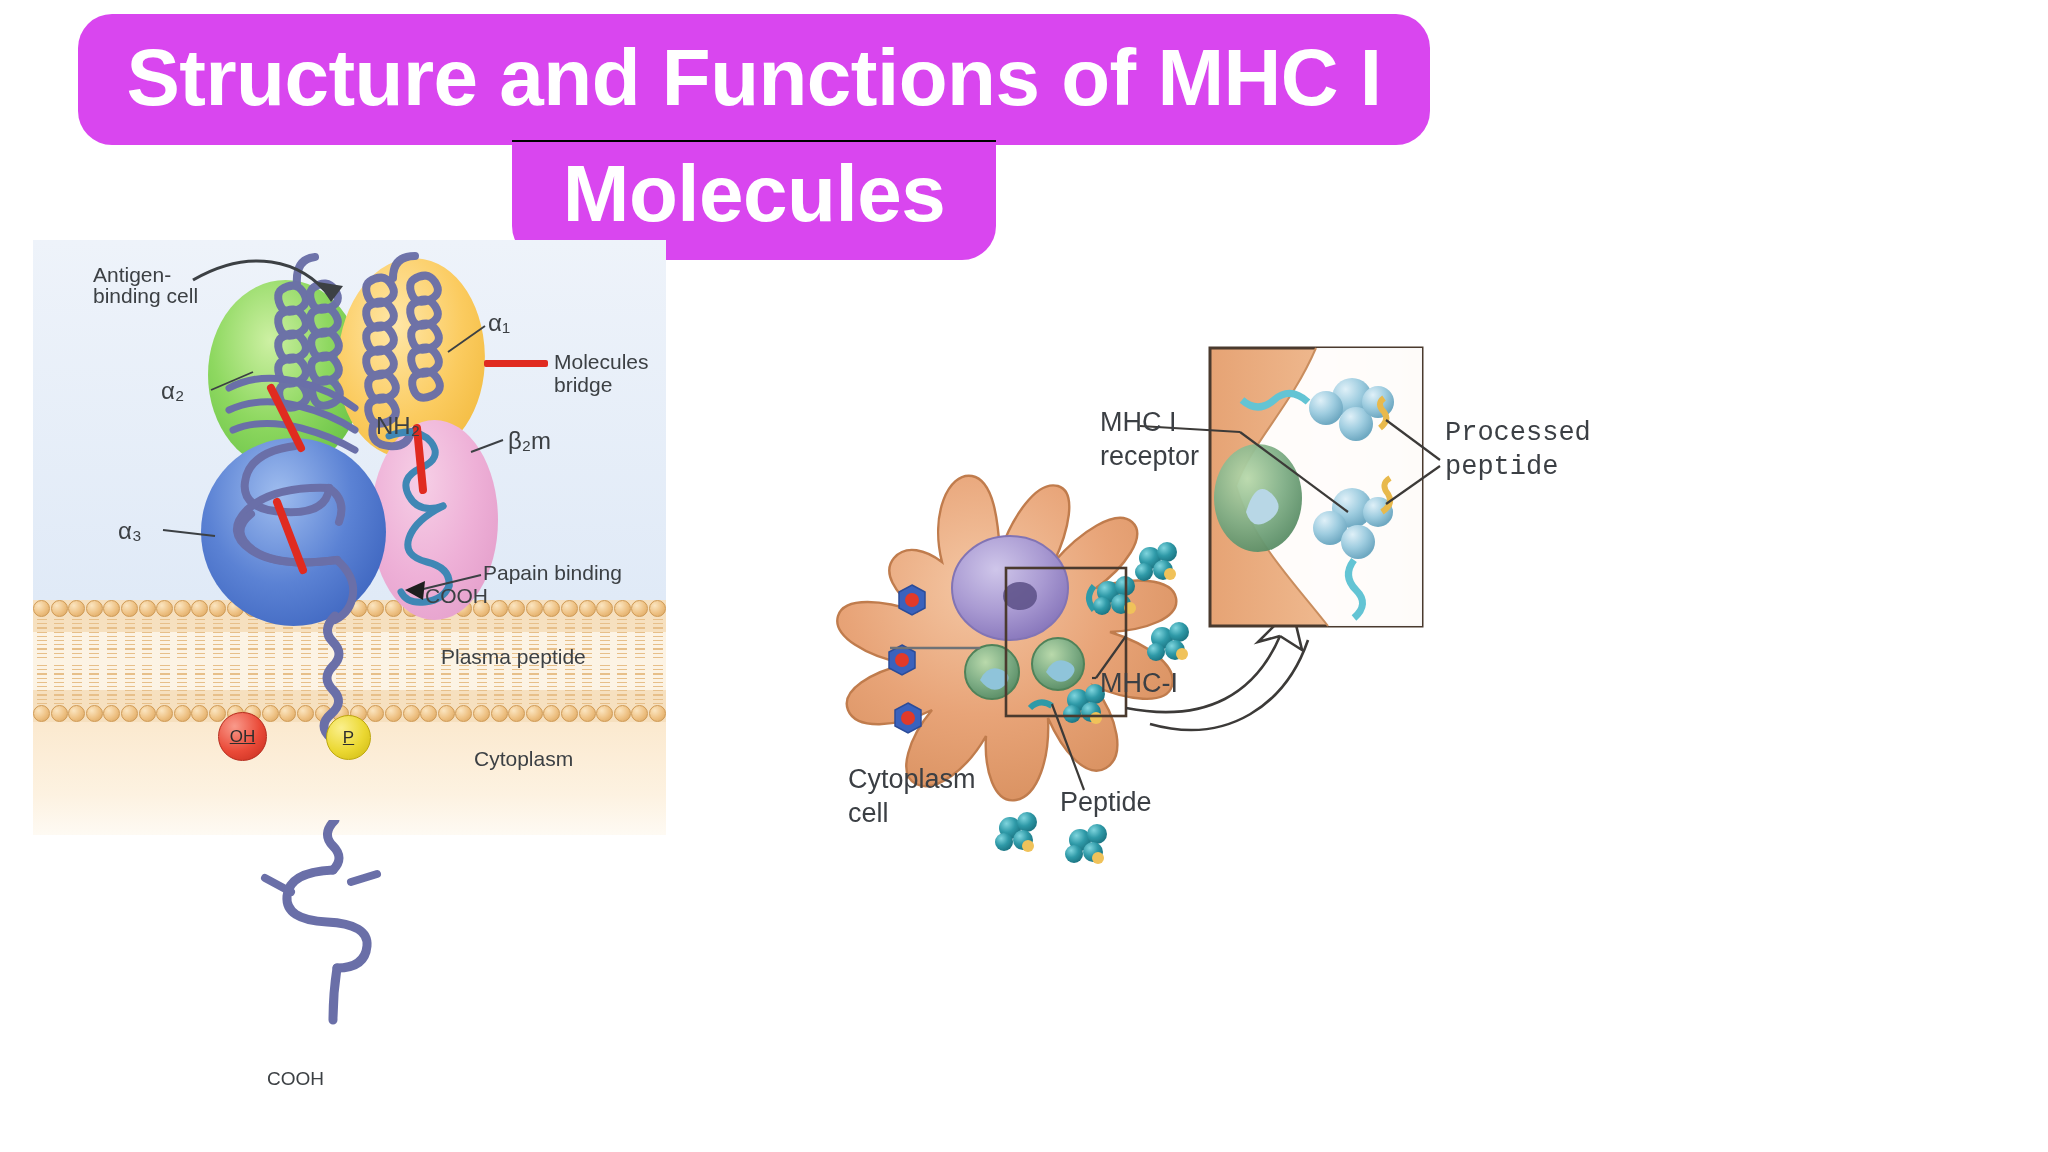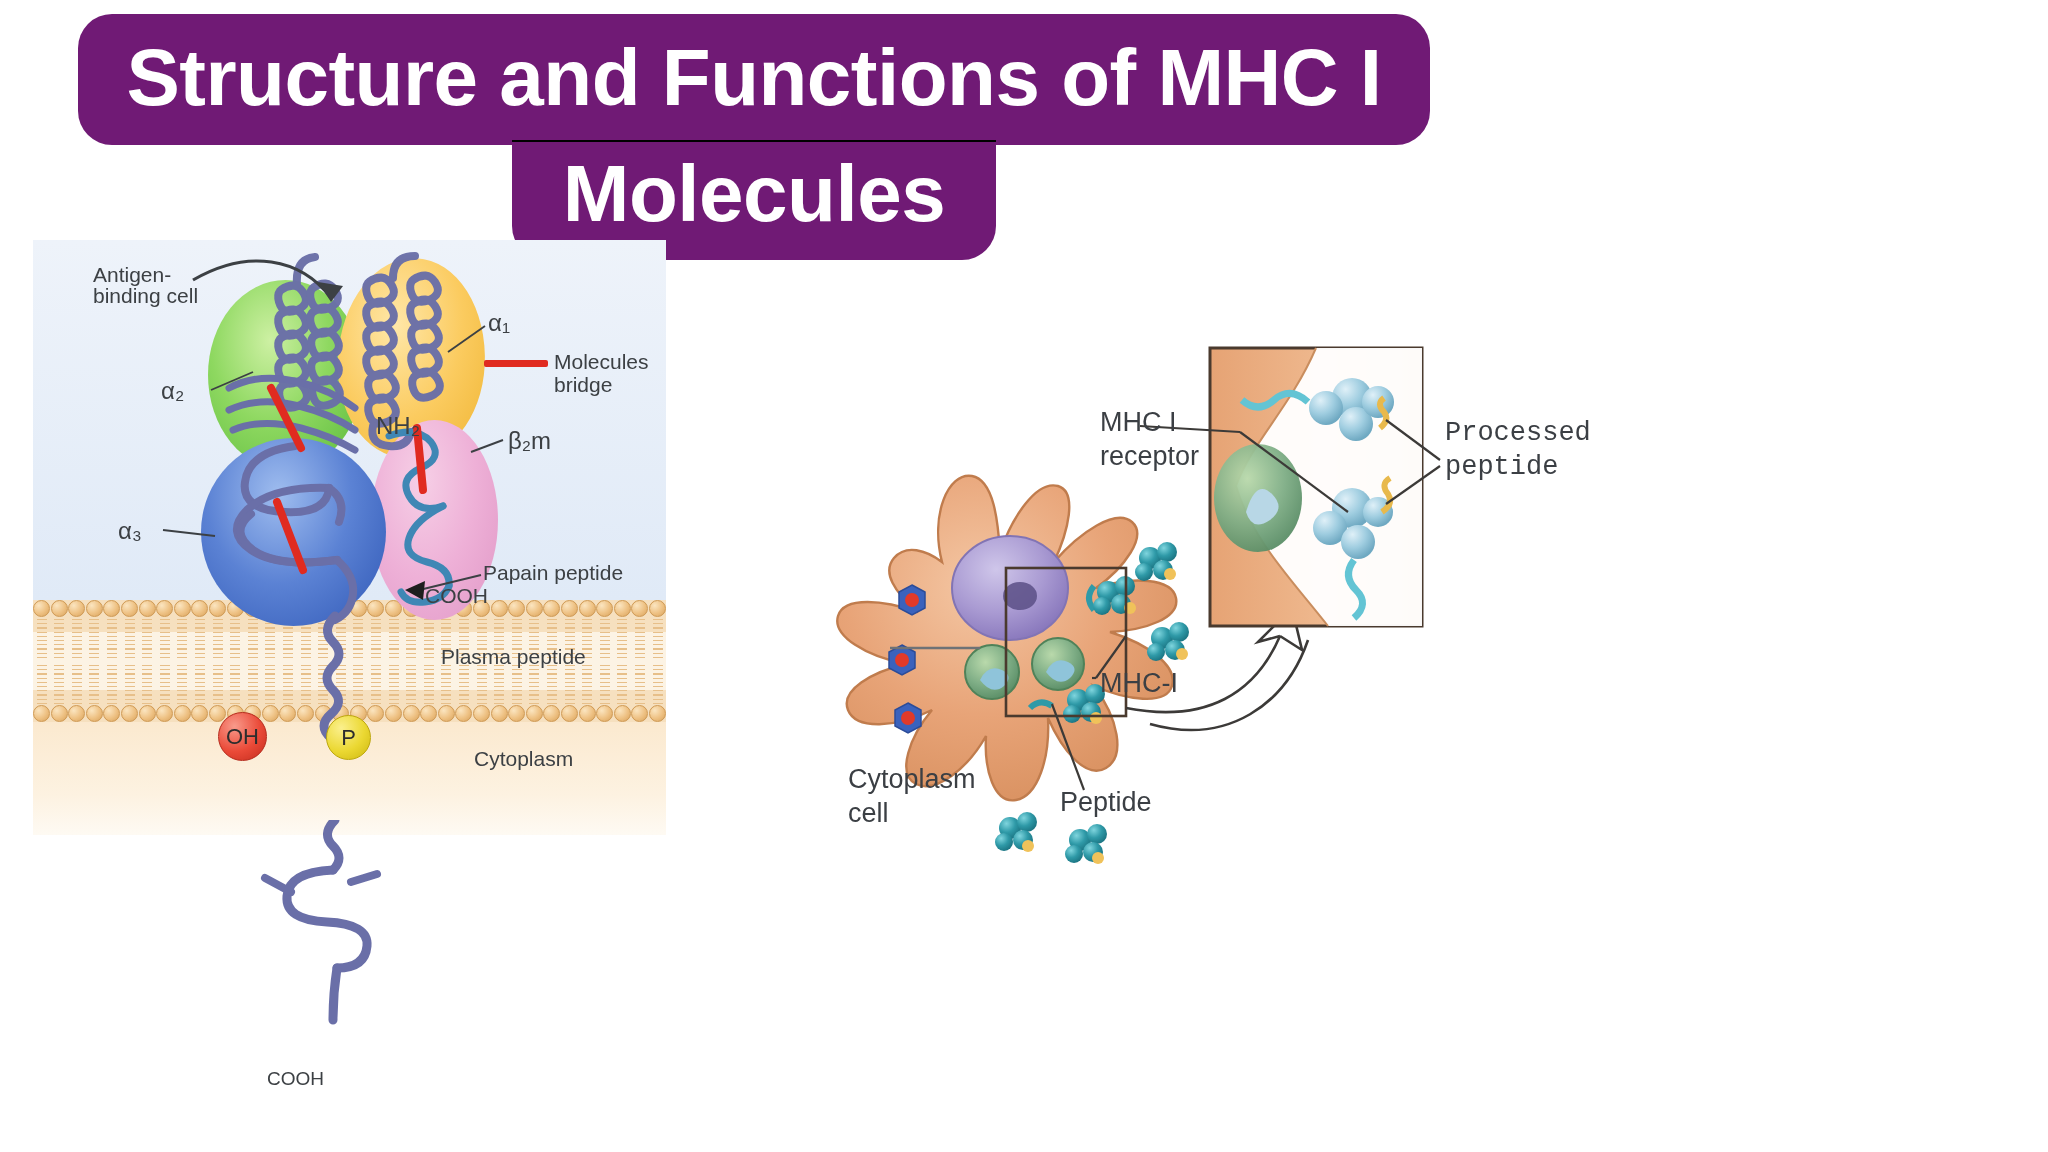--- a/index.html
+++ b/index.html
@@ -6,21 +6,21 @@
   html,body { width:2048px; height:1152px; background:#ffffff; overflow:hidden; }
   body { font-family:"Liberation Sans", sans-serif; position:relative; }
 
   
   #title-banner{
     position:absolute; left:0; top:0; width:2048px; height:340px;
     pointer-events:none;
   }
   .title-line{
     position:absolute;
-    background:#701a75;
+    background:#d946ef;
     color:#ffffff;
     font-weight:bold;
     text-align:center;
     white-space:nowrap;
     letter-spacing:-0.5px;
   }
   #title-line-1{
     left:78px; top:14px; width:1352px; height:131px;
     border-radius:34px;
     font-size:80px; line-height:128px;
@@ -131,21 +131,21 @@
   }
 
   #lbl-cooh-bottom{
     position:absolute; left:267px; top:1068px; color:#3c4044; font-size:19px;
   }
 
   
   .tag-circle{
     position:absolute; width:49px; height:49px; border-radius:50%;
     display:flex; align-items:center; justify-content:center;
-    font-size:22px; color:#2d2d2d;
+    font-size:17px; color:#2d2d2d;text-decoration:underline;
   }
   #tag-oh{
     left:218px; top:712px;
     background:radial-gradient(circle at 33% 28%, #f99a8b 0%, #ea4a38 55%, #c32b1c 100%);
     border:1px solid #b62a1c;
   }
   #tag-p{
     left:326px; top:715px; width:45px; height:45px;
     background:radial-gradient(circle at 33% 28%, #fbf08d 0%, #ebd832 55%, #cdb70f 100%);
     border:1px solid #bda80c;
@@ -576,21 +576,21 @@
   <div class="lbl sub" id="lbl-a3">α₃</div>
   <div class="lbl sub" id="lbl-nh2">NH₂</div>
   <div class="lbl sub" id="lbl-b2m">β₂m</div>
 
   <div id="disulfide-swatch"></div>
   <div class="lbl" id="lbl-disulfide">
     <span>Molecules</span><br>
     <span>bridge</span>
   </div>
 
-  <div class="lbl" id="lbl-papain">Papain peptide</div>
+  <div class="lbl" id="lbl-papain">Papain binding</div>
   <div class="lbl" id="lbl-cooh-mid">COOH</div>
   <div class="lbl" id="lbl-plasma">Plasma peptide</div>
   <div class="lbl" id="lbl-cytoplasm">Cytoplasm</div>
 </div>
 
 <div class="tag-circle" id="tag-oh">OH</div>
 <div class="tag-circle" id="tag-p">P</div>
 
 <svg id="tail-svg" viewBox="0 0 633 300">
   <g stroke="#6a6fa8" stroke-width="9" fill="none" stroke-linecap="round" stroke-linejoin="round">

